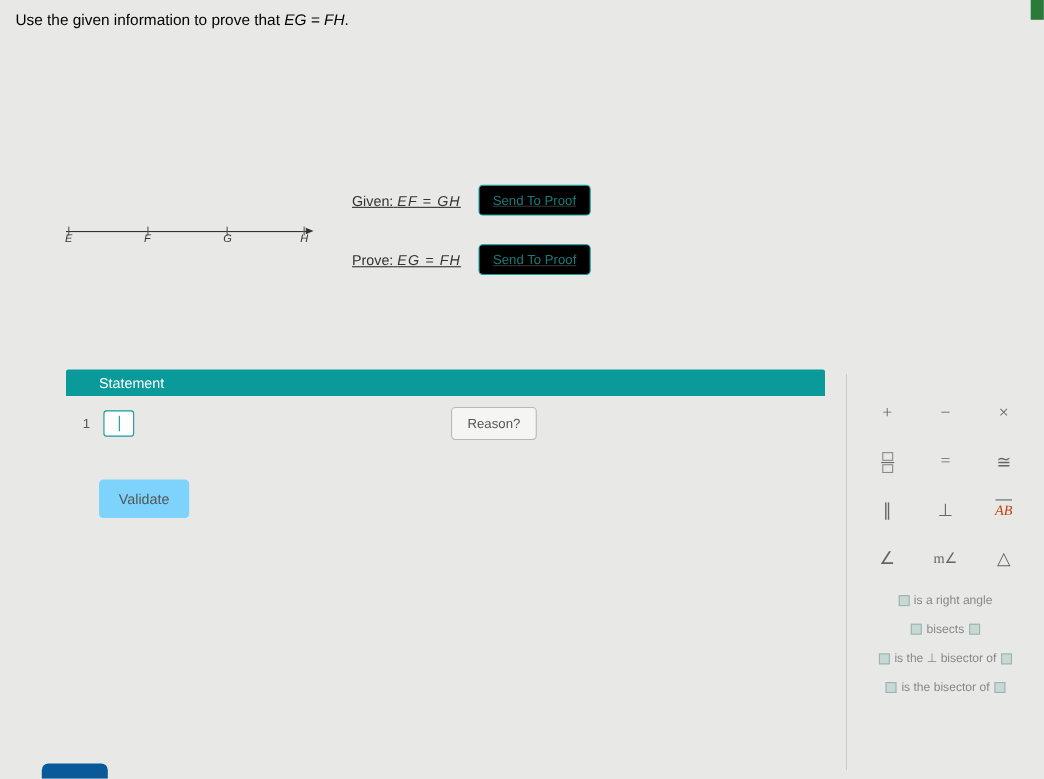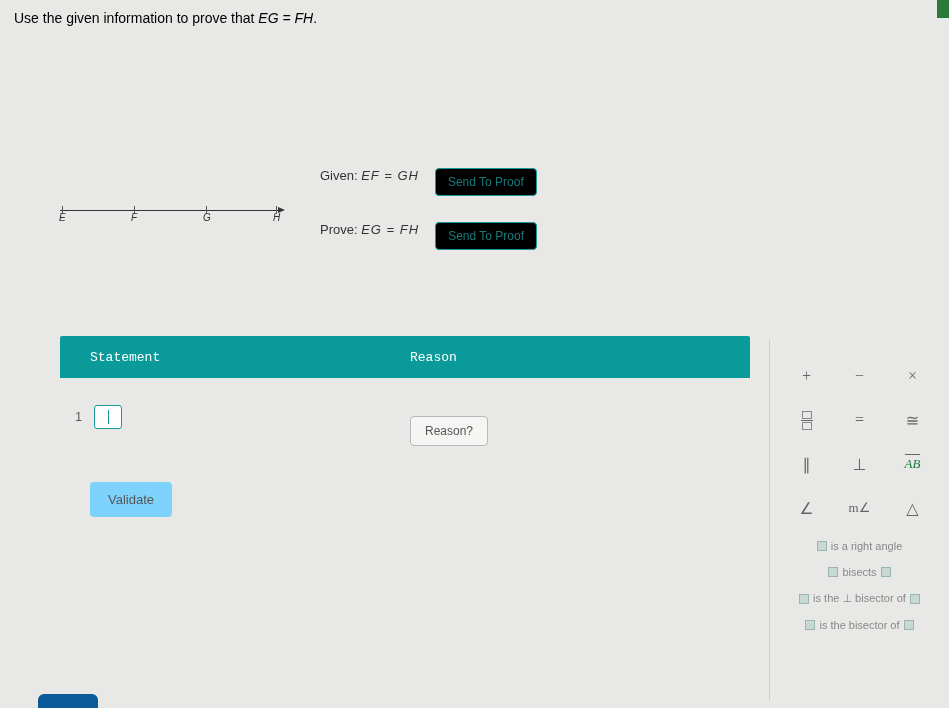--- a/index.html
+++ b/index.html
@@ -52,21 +52,23 @@
     .tick {
       position: absolute;
       top: -4px;
       width: 1px; height: 8px;
       background: #555;
     }
     .given-row, .prove-row {
       position: absolute;
       left: 260px;
       display: flex;
+      align-items: center;
       gap: 16px;
+      text-decoration: underline;
     }
     .given-row { top: 8px; }
     .prove-row { top: 62px; }
     .gp-label { font-size: 13px; color: #333; }
     .gp-label .math { font-style: italic; letter-spacing: 1px; }
     .send-btn {
       border: 1px solid #169a9a;
       background: #000000;
       color: #1a7a7a;
       font-size: 12px;
@@ -77,24 +79,23 @@
     .proof-area {
       position: absolute;
       top: 336px; left: 60px;
       width: 690px;
     }
     .proof-header {
       background: #0a9a9a;
       color: #fff;
       display: flex;
       align-items: center;
-      height: 42px;
+      height: 24px;
       border-radius: 2px 2px 0 0;
       font-size: 13px;
-      font-family: Liberation Mono, monospace;
     }
     .proof-header .col-stmt { width: 330px; padding-left: 30px; }
     .proof-header .col-reason { flex: 1; padding-left: 20px; }
     .proof-row {
       display: flex;
       align-items: center;
       padding: 10px 0;
     }
     .row-num { width: 24px; text-align: right; font-size: 12px; color: #555; padding-right: 6px; }
     .stmt-input {
@@ -114,21 +115,20 @@
     .stmt-col { width: 330px; display:flex; align-items:center; gap:6px; padding-left: 4px;}
     .reason-col { flex: 1; padding-left: 20px; }
     .reason-btn {
       border: 1px solid #b8b8b8;
       background: #f5f5f3;
       color: #555;
       font-size: 12px;
       padding: 7px 14px;
       border-radius: 4px;
       cursor: pointer;
-      margin-top: 28px;
     }
     .validate-btn {
       margin: 26px 0 0 30px;
       border: none;
       background: #7dd3fc;
       color: #555;
       font-size: 13px;
       padding: 10px 18px;
       border-radius: 4px;
       cursor: pointer;
@@ -166,21 +166,21 @@
       font-family: "Times New Roman", serif;
     }
     .tool-cell .frac {
       display:inline-flex; flex-direction:column; align-items:center;
       line-height: 0.7; font-size: 9px;
     }
     .tool-cell .frac .n, .tool-cell .frac .d {
       border: 1px solid #888; width:10px; height:8px; margin:1px 0;
     }
     .tool-cell .frac .bar { width: 12px; height:1px; background:#666; }
-    .tool-cell .seg-sym { position:relative; font-style:italic; font-size:13px; color:#15803d;font-family:Liberation Serif, serif;}
+    .tool-cell .seg-sym { position:relative; font-style:italic; font-size:13px; color:#c2410c;font-family:Liberation Serif, serif;}
     .tool-cell .seg-sym::before { content:""; position:absolute; top:-2px; left:0; right:0; height:1px; background:#666;}
     .phrase-list {
       margin-top: 8px;
       display:flex; flex-direction:column;
       gap: 14px;
       align-items:center;
       font-size: 11px;
       color: #888;
     }
     .phrase-item { display:flex; align-items:center; gap:4px; cursor:pointer; text-align:left;}
@@ -237,21 +237,20 @@
     </span>
     <button class="send-btn">Send To Proof</button>
   </div>
 </div>
 
 <span class="cursor-icon">➤</span>
 
 <div class="proof-area">
   <div class="proof-header">
     <div class="col-stmt">Statement</div>
-    <div class="col-reason">Reason</div>
   </div>
   <div class="proof-row">
     <div class="stmt-col">
       <span class="row-num">1</span>
       <span class="stmt-input"></span>
     </div>
     <div class="reason-col">
       <button class="reason-btn">Reason?</button>
     </div>
   </div>

